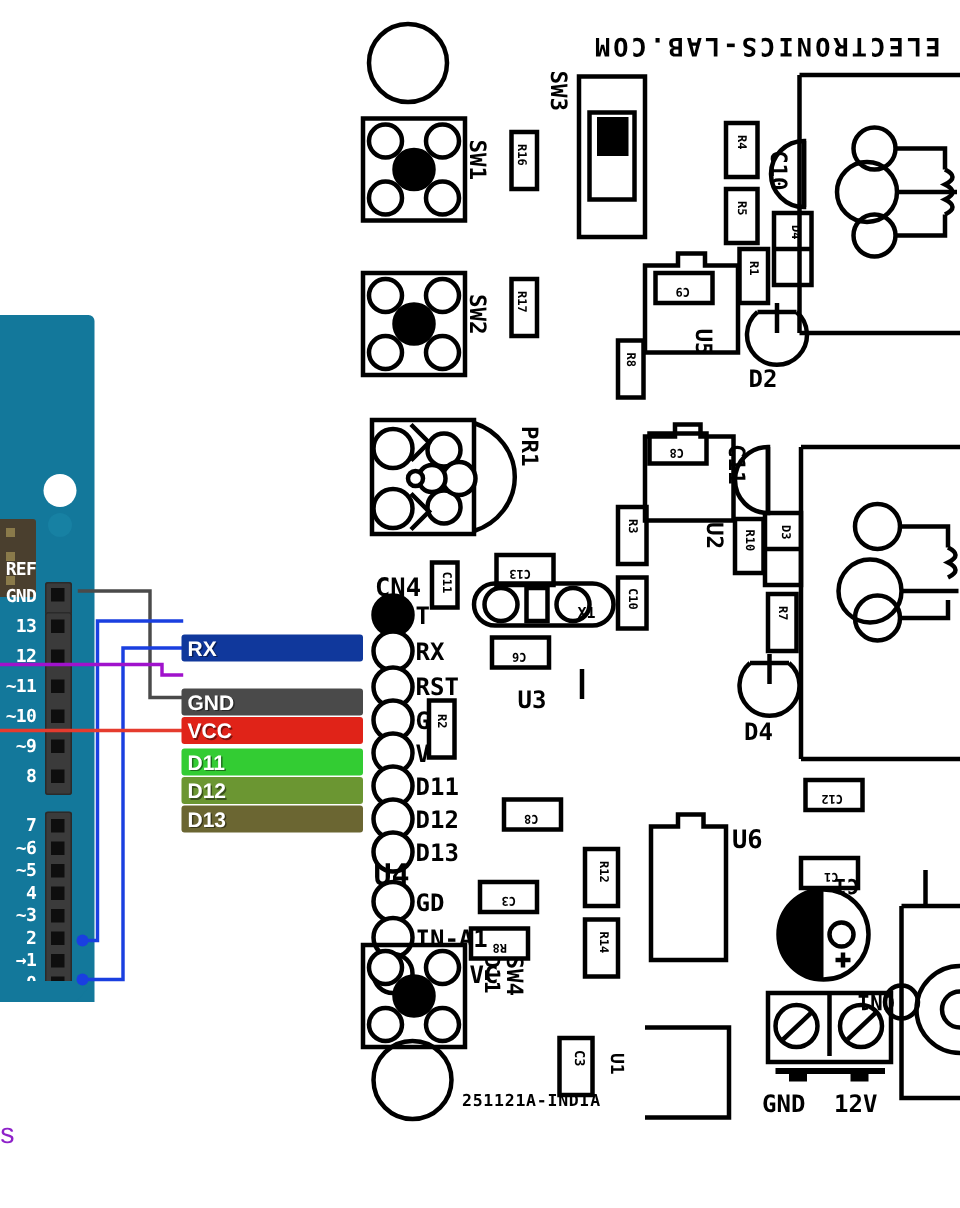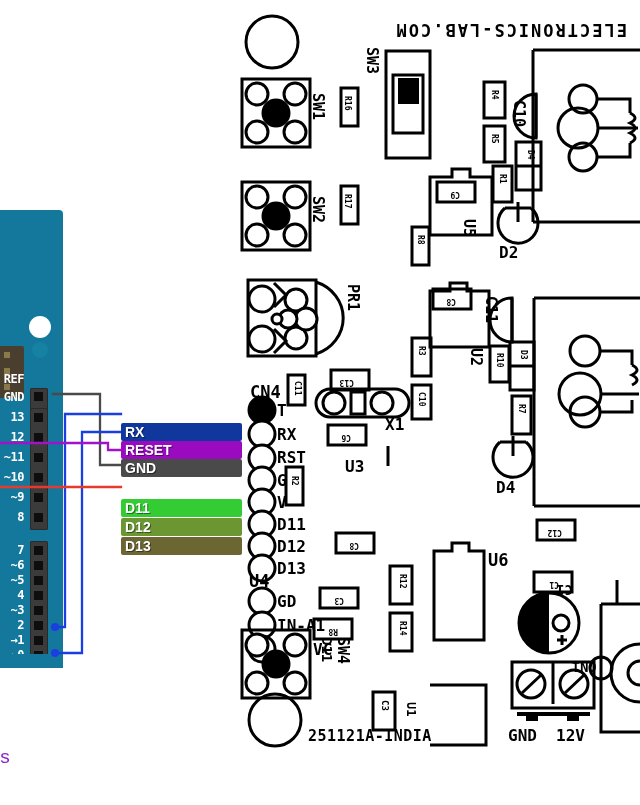--- a/index.html
+++ b/index.html
@@ -292,52 +292,52 @@
       <circle cx="257" cy="683" r="11" fill="#fff"></circle>
       <circle cx="295" cy="683" r="11" fill="#fff"></circle>
       <circle cx="276" cy="664" r="13" fill="#000"></circle>
 
       <circle cx="275" cy="720" r="26"></circle>
     </g>
   </svg>
 
   <div class="silk-text rot180" style="left:627px; top:40px; font-size:17px; letter-spacing:2px;">ELECTRONICS-LAB.COM</div>
 
-  <div class="silk-text" style="left:308px; top:727px; font-size:15px; letter-spacing:0.5px;">251121A-INDIA</div>
+  <div class="silk-text" style="left:308px; top:727px; font-size:11px; letter-spacing:0.5px;">251121A-INDIA</div>
 
   <div class="silk-text rot90" style="left:327px; top:93px; font-size:15px;">SW1</div>
   <div class="silk-text rot90" style="left:327px; top:196px; font-size:15px;">SW2</div>
   <div class="silk-text rot90" style="left:381px; top:47px; font-size:15px;">SW3</div>
   <div class="silk-text rot90" style="left:352px; top:637px; font-size:15px;">SW4</div>
   <div class="silk-text rot90" style="left:335px; top:637px; font-size:14px;">D11</div>
   <div class="silk-text rot90" style="left:362px; top:284px; font-size:15px;">PR1</div>
   <div class="silk-text rot90" style="left:528px; top:100px; font-size:15px;">C10</div>
   <div class="silk-text rot90" style="left:500px; top:296px; font-size:15px;">C11</div>
   <div class="silk-text rot90" style="left:478px; top:219px; font-size:15px;">U5</div>
   <div class="silk-text rot90" style="left:485px; top:348px; font-size:15px;">U2</div>
   <div class="silk-text rot90" style="left:418px; top:702px; font-size:12px;">U1</div>
 
   <div class="silk-text" style="left:499px; top:243px; font-size:16px;">D2</div>
   <div class="silk-text" style="left:496px; top:478px; font-size:16px;">D4</div>
   <div class="silk-text" style="left:345px; top:457px; font-size:16px;">U3</div>
   <div class="silk-text" style="left:488px; top:550px; font-size:17px;">U6</div>
-  <div class="silk-text" style="left:385px; top:415px; font-size:16px;text-align:right;">X1</div>
+  <div class="silk-text" style="left:385px; top:404px; font-size:10px;text-align:right;">X1</div>
   <div class="silk-text" style="left:329px; top:512px; font-size:9px; font-weight:normal;"></div>
 
   <div class="silk-text" style="left:250px; top:382px; font-size:17px;">CN4</div>
   <div class="silk-text" style="left:277px; top:401px; font-size:16px;">T</div>
   <div class="silk-text" style="left:277px; top:425px; font-size:16px;">RX</div>
   <div class="silk-text" style="left:277px; top:448px; font-size:16px;">RST</div>
   <div class="silk-text" style="left:277px; top:471px; font-size:16px;">G</div>
   <div class="silk-text" style="left:277px; top:493px; font-size:16px;">V</div>
   <div class="silk-text" style="left:277px; top:515px; font-size:16px;">D11</div>
   <div class="silk-text" style="left:277px; top:537px; font-size:16px;">D12</div>
   <div class="silk-text" style="left:277px; top:559px; font-size:16px;">D13</div>
 
-  <div class="silk-text" style="left:249px; top:571px; font-size:17px;">U4</div>
+  <div class="silk-text" style="left:249px; top:571px; font-size:20px;">U4</div>
   <div class="silk-text" style="left:277px; top:592px; font-size:16px;">GD</div>
   <div class="silk-text" style="left:277px; top:616px; font-size:16px;">IN-A1</div>
   <div class="silk-text" style="left:277px; top:640px; font-size:16px;margin-left:36px;">VC</div>
 
   <div class="silk-text rot180" style="left:597px; top:675px; font-size:14px;">CN1</div>
   <div class="silk-text" style="left:508px; top:726px; font-size:16px;">GND</div>
   <div class="silk-text" style="left:556px; top:726px; font-size:16px;">12V</div>
   <div class="silk-text rot180" style="left:573px; top:598px; font-size:14px;">C1</div>
 
   <div class="silk-text rot90" style="left:352px; top:96px; font-size:8px;">R16</div>
@@ -435,21 +435,21 @@
 
       <path d="M0 487 H121" stroke="#e53b2e"></path>
     </g>
     <g>
       <circle cx="55" cy="627" r="4" fill="#1a3fe0"></circle>
       <circle cx="55" cy="653" r="4" fill="#1a3fe0"></circle>
     </g>
   </svg>
 
   <div class="siglabel" style="top: 423px; background: rgb(16, 56, 156);"><span>RX</span></div>
-  <div class="siglabel" style="top: 441px; background: rgb(154, 11, 191);"><span>RESET</span></div>
   <div class="siglabel" style="top: 459px; background: rgb(74, 74, 74);"><span>GND</span></div>
+  <div class="siglabel" style="top: 478px; background: rgb(224, 35, 24);"><span>VCC</span></div>
   <div class="siglabel" style="top: 499px; background: rgb(51, 204, 51);"><span>D11</span></div>
   <div class="siglabel" style="top: 518px; background: rgb(107, 150, 50);"><span>D12</span></div>
   <div class="siglabel" style="top: 537px; background: rgb(107, 102, 50);"><span>D13</span></div>
 
   <div id="caption" style="color: rgb(142, 33, 201);">ctions</div>
 
 </div>
 
 </body></html>

